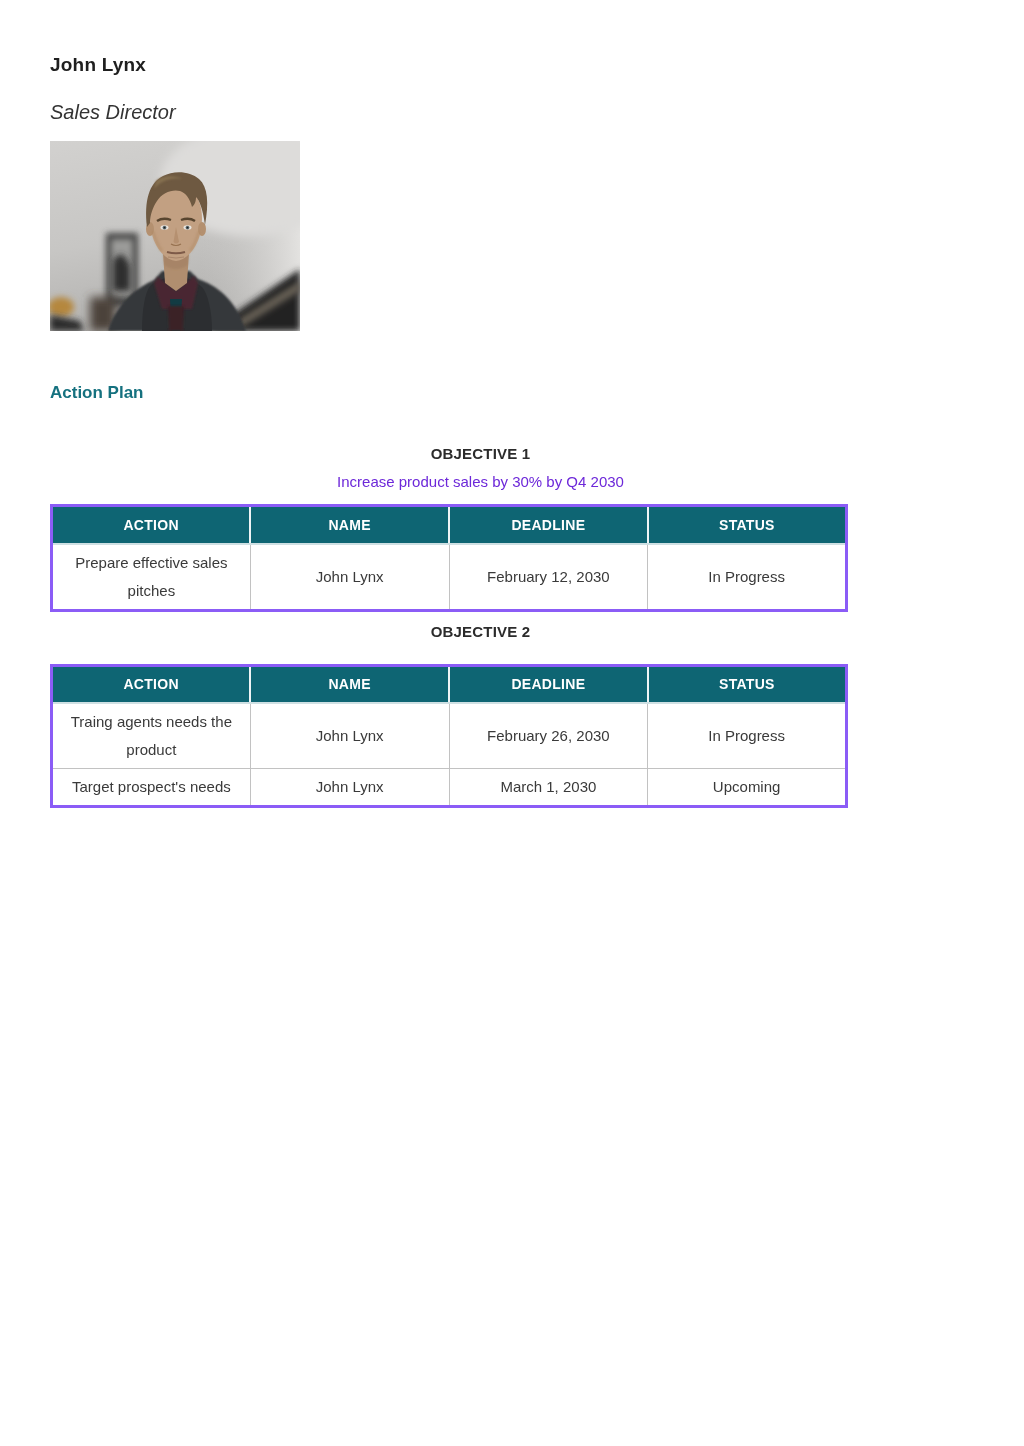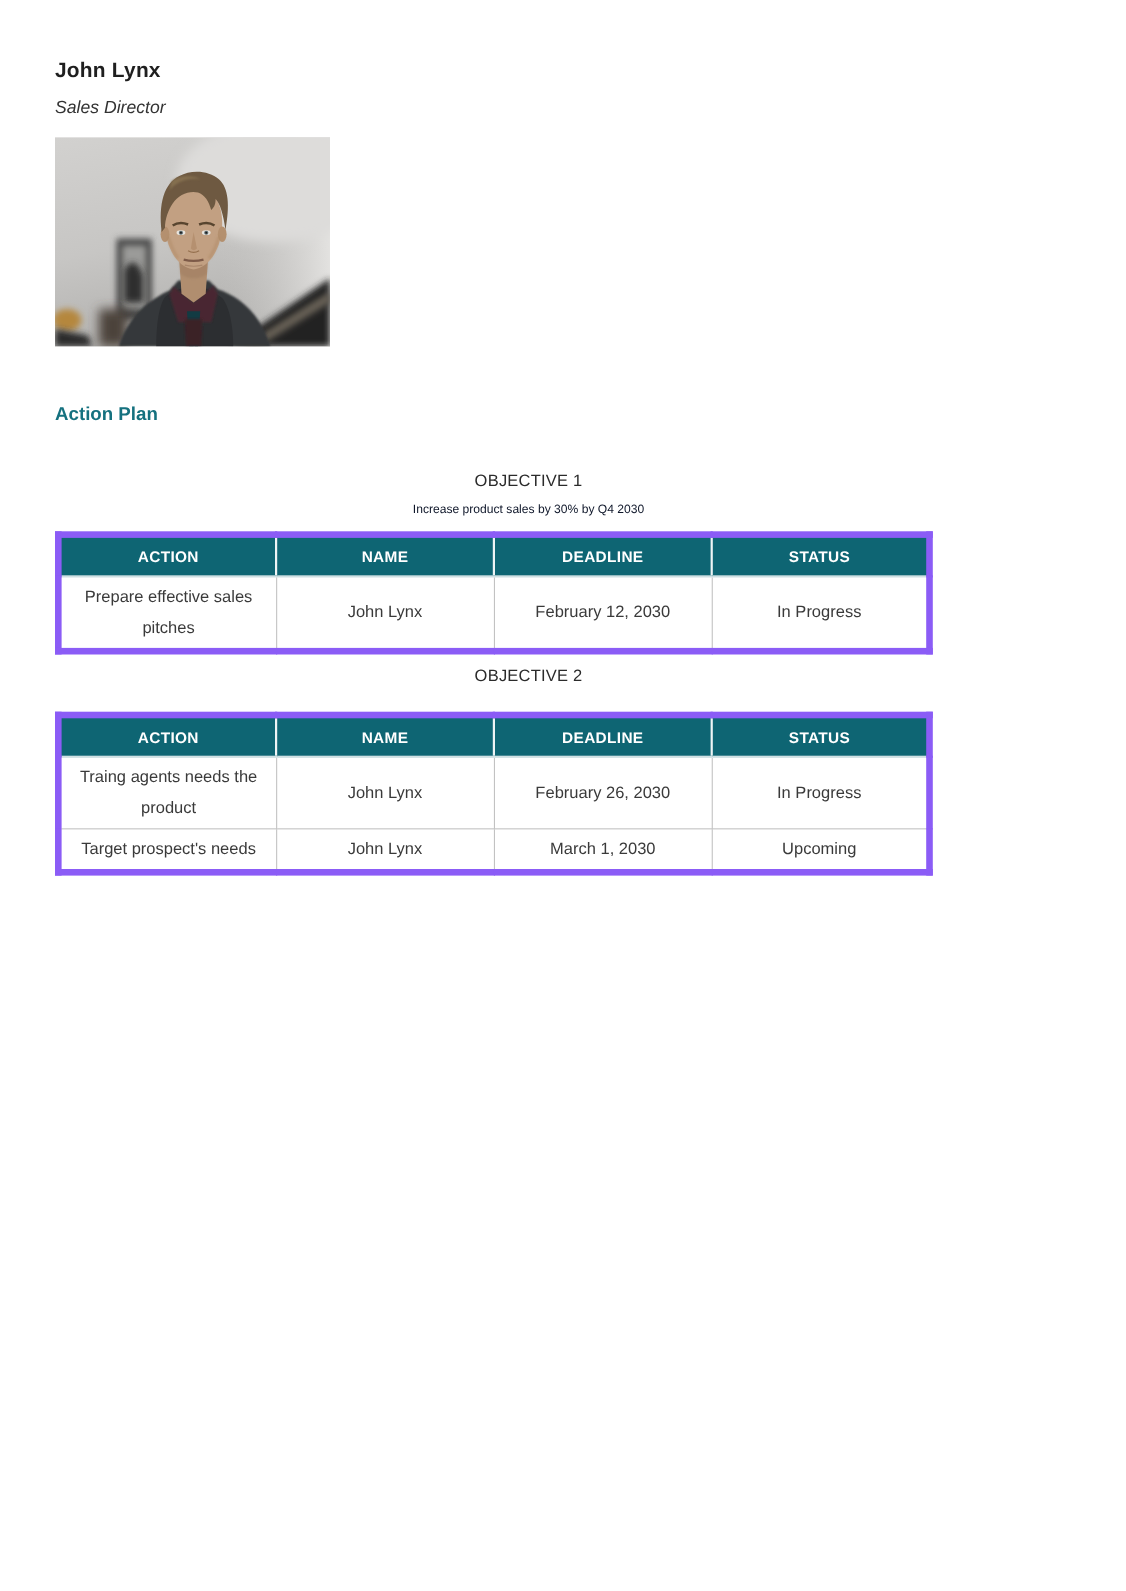--- a/index.html
+++ b/index.html
@@ -11,56 +11,56 @@
     position: relative;
     overflow: hidden;
   }
   .page { padding: 54px 113px 0 50px; }
 
   .profile-name {
     font-size: 19px; font-weight: 700; color: #1f1f1f;
     letter-spacing: 0.2px;
   }
   .profile-role {
-    margin-top: 14px;
-    font-size: 16px; font-style: italic; color: #333333;
+    margin-top: 25px;
+    font-size: 20px; font-style: italic; color: #333333;
   }
   .photo-frame {
     margin-top: 17px;
     width: 250px; height: 190px;
     overflow: hidden;
     background: #c9c8c6;
   }
   .photo-frame svg { display: block; }
   .profile-desc {
     margin-top: 19px;
     font-size: 15px; color: #333333;
     padding-left: 2px;
   }
   .section-heading {
     margin-top: 52px;
     font-size: 17px; font-weight: 700;
   }
   .objective { text-align: center; }
   .objective-title {
-    font-size: 15px; font-weight: 400; color: #2b2b2b;
+    font-size: 15px; font-weight: 700; color: #2b2b2b;
     letter-spacing: 0.2px;
   }
   .obj1 .objective-title { margin-top: 42px; }
   .obj2 .objective-title { margin-top: 11px; }
   .objective-subtitle {
     margin-top: 11px;
-    font-size: 11px; color: #0f172a;
+    font-size: 15px; color: #6d28d9;
   }
   table.action-table {
     margin-top: 14px;
     width: 798px;
     border-collapse: collapse;
     table-layout: fixed;
-    border: 6px solid #8b5cf6;
+    border: 3px solid #8b5cf6;
     text-align: center;
   }
   .obj2 table.action-table { margin-top: 24px; }
   table.action-table th {
     width: 25%;
     height: 38px;
     color: #ffffff;
     font-size: 14px; font-weight: 700;
     letter-spacing: 0.3px;
     border-left: 2px solid #eef4f5;

